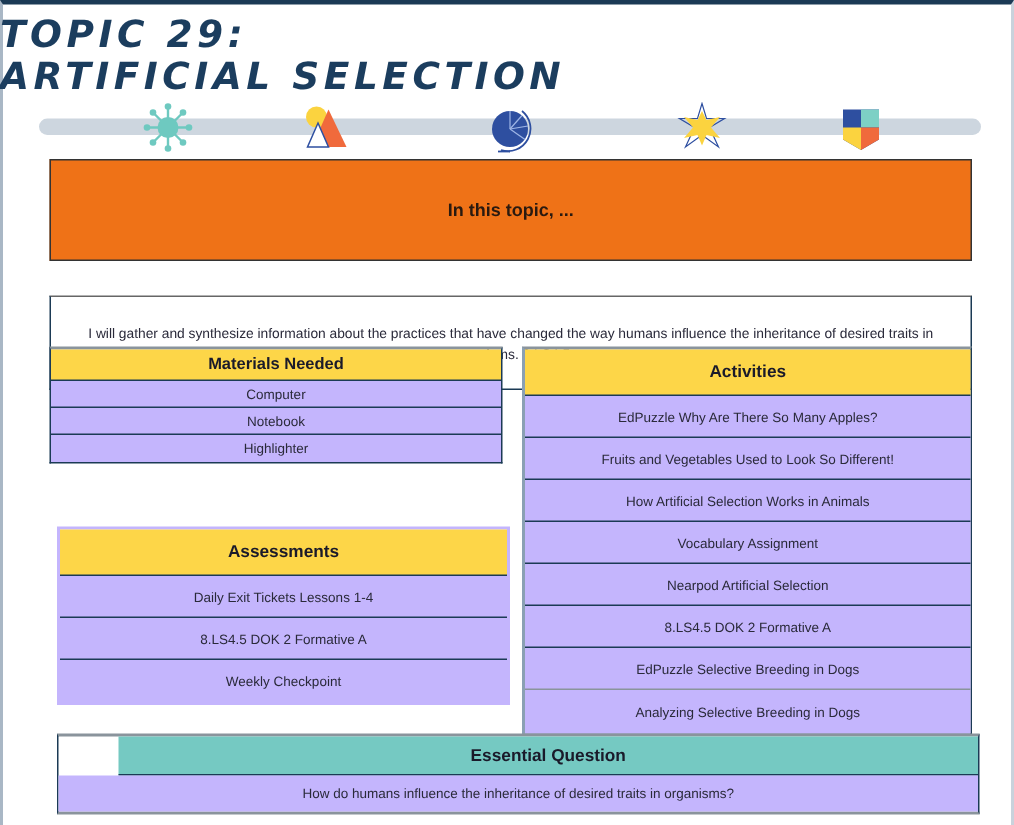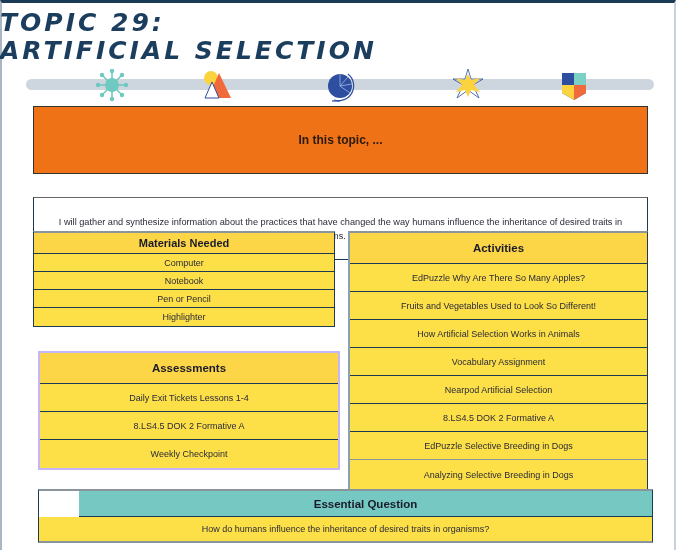--- a/index.html
+++ b/index.html
@@ -38,21 +38,21 @@
     display: flex; align-items: center; justify-content: center; text-align: center;
     font-size: 9.2px; line-height: 14px; padding: 0 12px; color: #2a2a3a; margin-top: 40px;
   }
 
   .tbl { position: absolute; }
   .tbl .hdr {
     background: #fdd648; font-weight: bold; color: #1a1a2a;
     display: flex; align-items: center; justify-content: center;
   }
   .tbl .row {
-    background: #fde047; display: flex; align-items: center; justify-content: center;
+    background: #c4b5fd; display: flex; align-items: center; justify-content: center;
     color: #2a2a3a; font-size: 9px; text-align: right;
   }
 
   
   .materials { left: 33px; top: 231px; width: 302px; border: 1px solid #1b3a55; border-top: 2px solid #8a949c; }
   .materials .hdr { height: 21px; font-size: 11px; border-bottom: 1px solid #1b3a55; }
   .materials .row { height: 18px; border-bottom: 1px solid #1b3a55; }
   .materials .row:last-child { border-bottom: none; }
 
   
@@ -133,21 +133,20 @@
   <path d="M17,16 L29,16 L29,24 L17,31 Z" fill="#f06a3c"></path>
 </svg>
 
 <div class="orange-head">In this topic, ...</div>
 <div class="orange-body">I will gather and synthesize information about the practices that have changed the way humans influence the inheritance of desired traits in organisms. 8.LS4.5</div>
 
 <div class="tbl materials">
   <div class="hdr">Materials Needed</div>
   <div class="row">Computer</div>
   <div class="row">Notebook</div>
-  <div class="row">Pen or Pencil</div>
   <div class="row">Highlighter</div>
 </div>
 
 <div class="tbl activities">
   <div class="hdr">Activities</div>
   <div class="row">EdPuzzle Why Are There So Many Apples?</div>
   <div class="row">Fruits and Vegetables Used to Look So Different!</div>
   <div class="row">How Artificial Selection Works in Animals</div>
   <div class="row">Vocabulary Assignment</div>
   <div class="row">Nearpod Artificial Selection</div>

